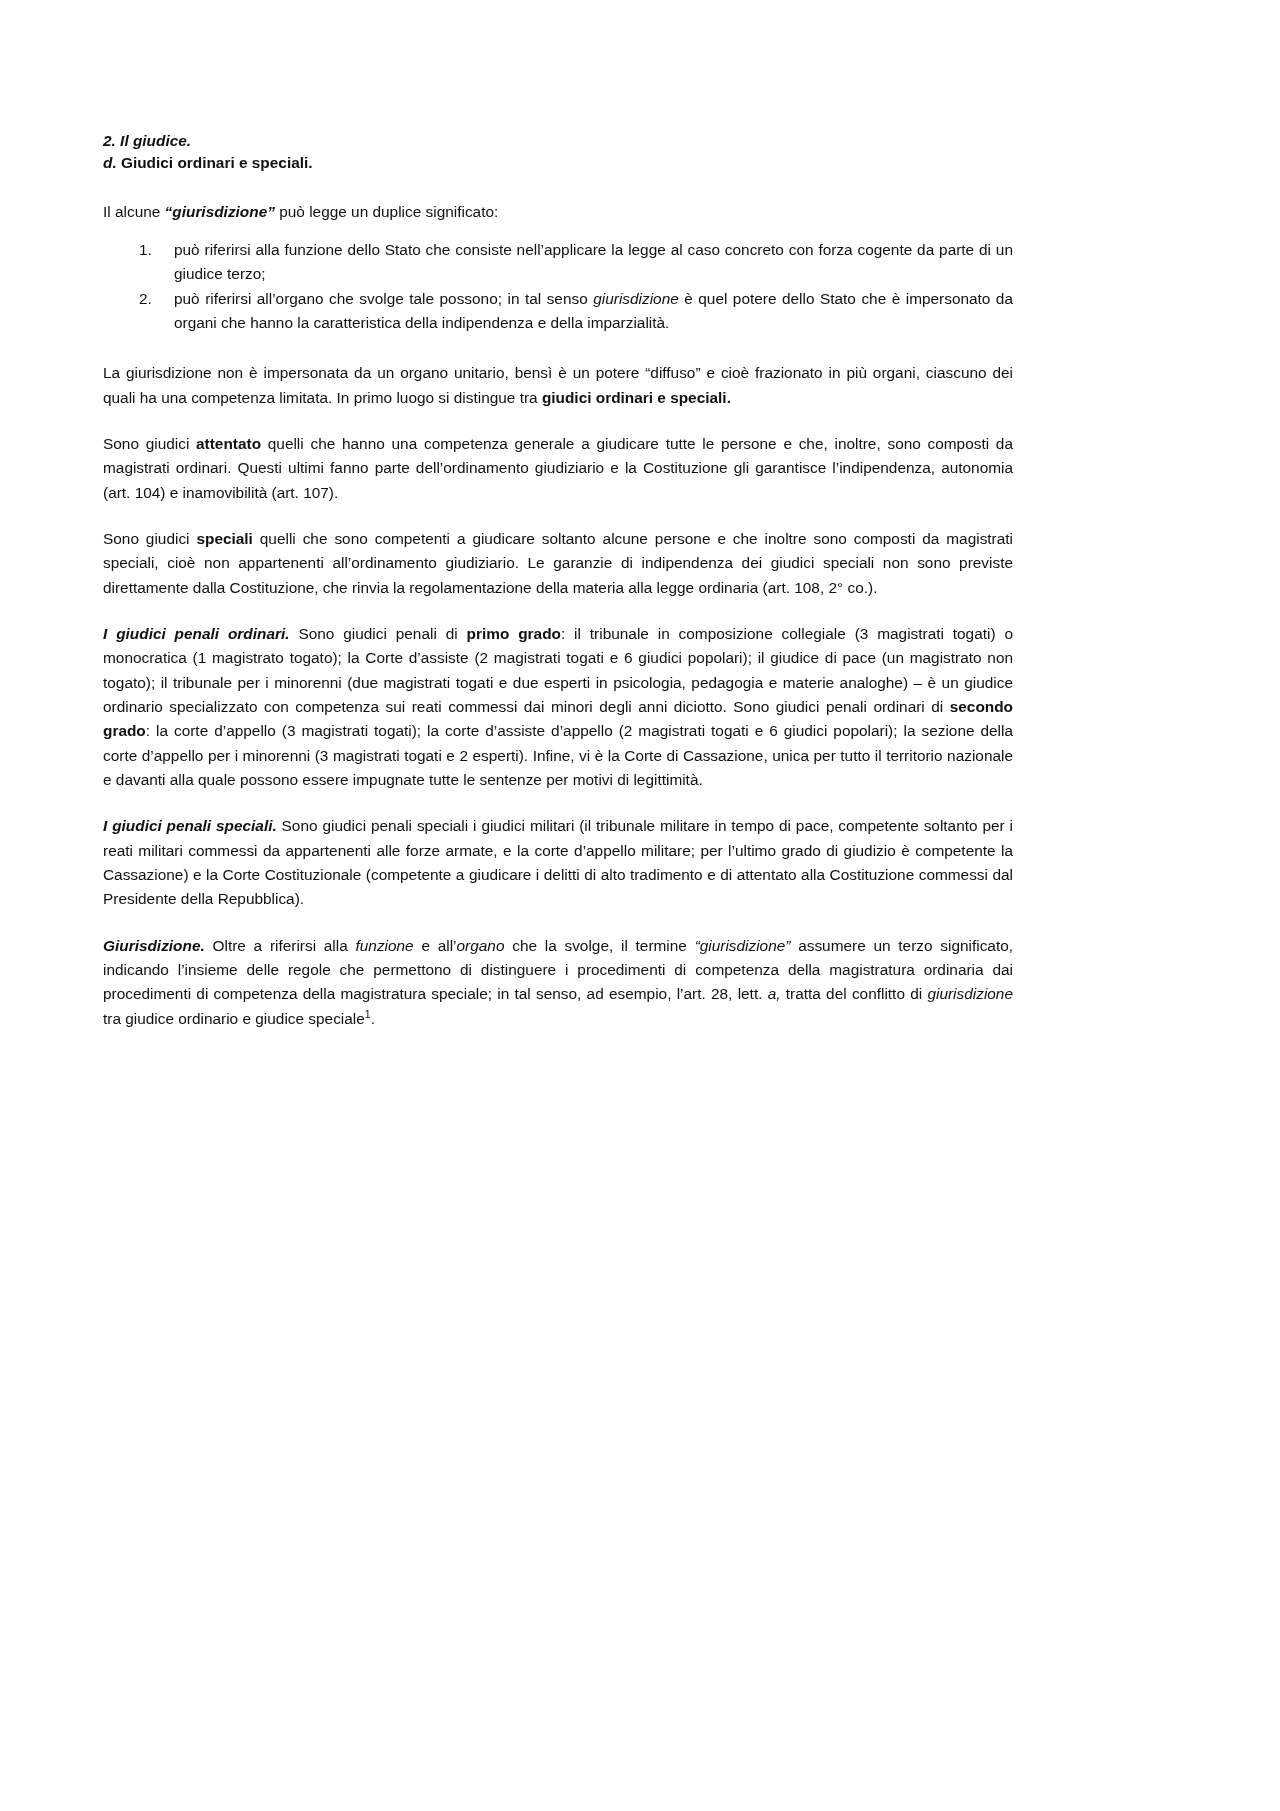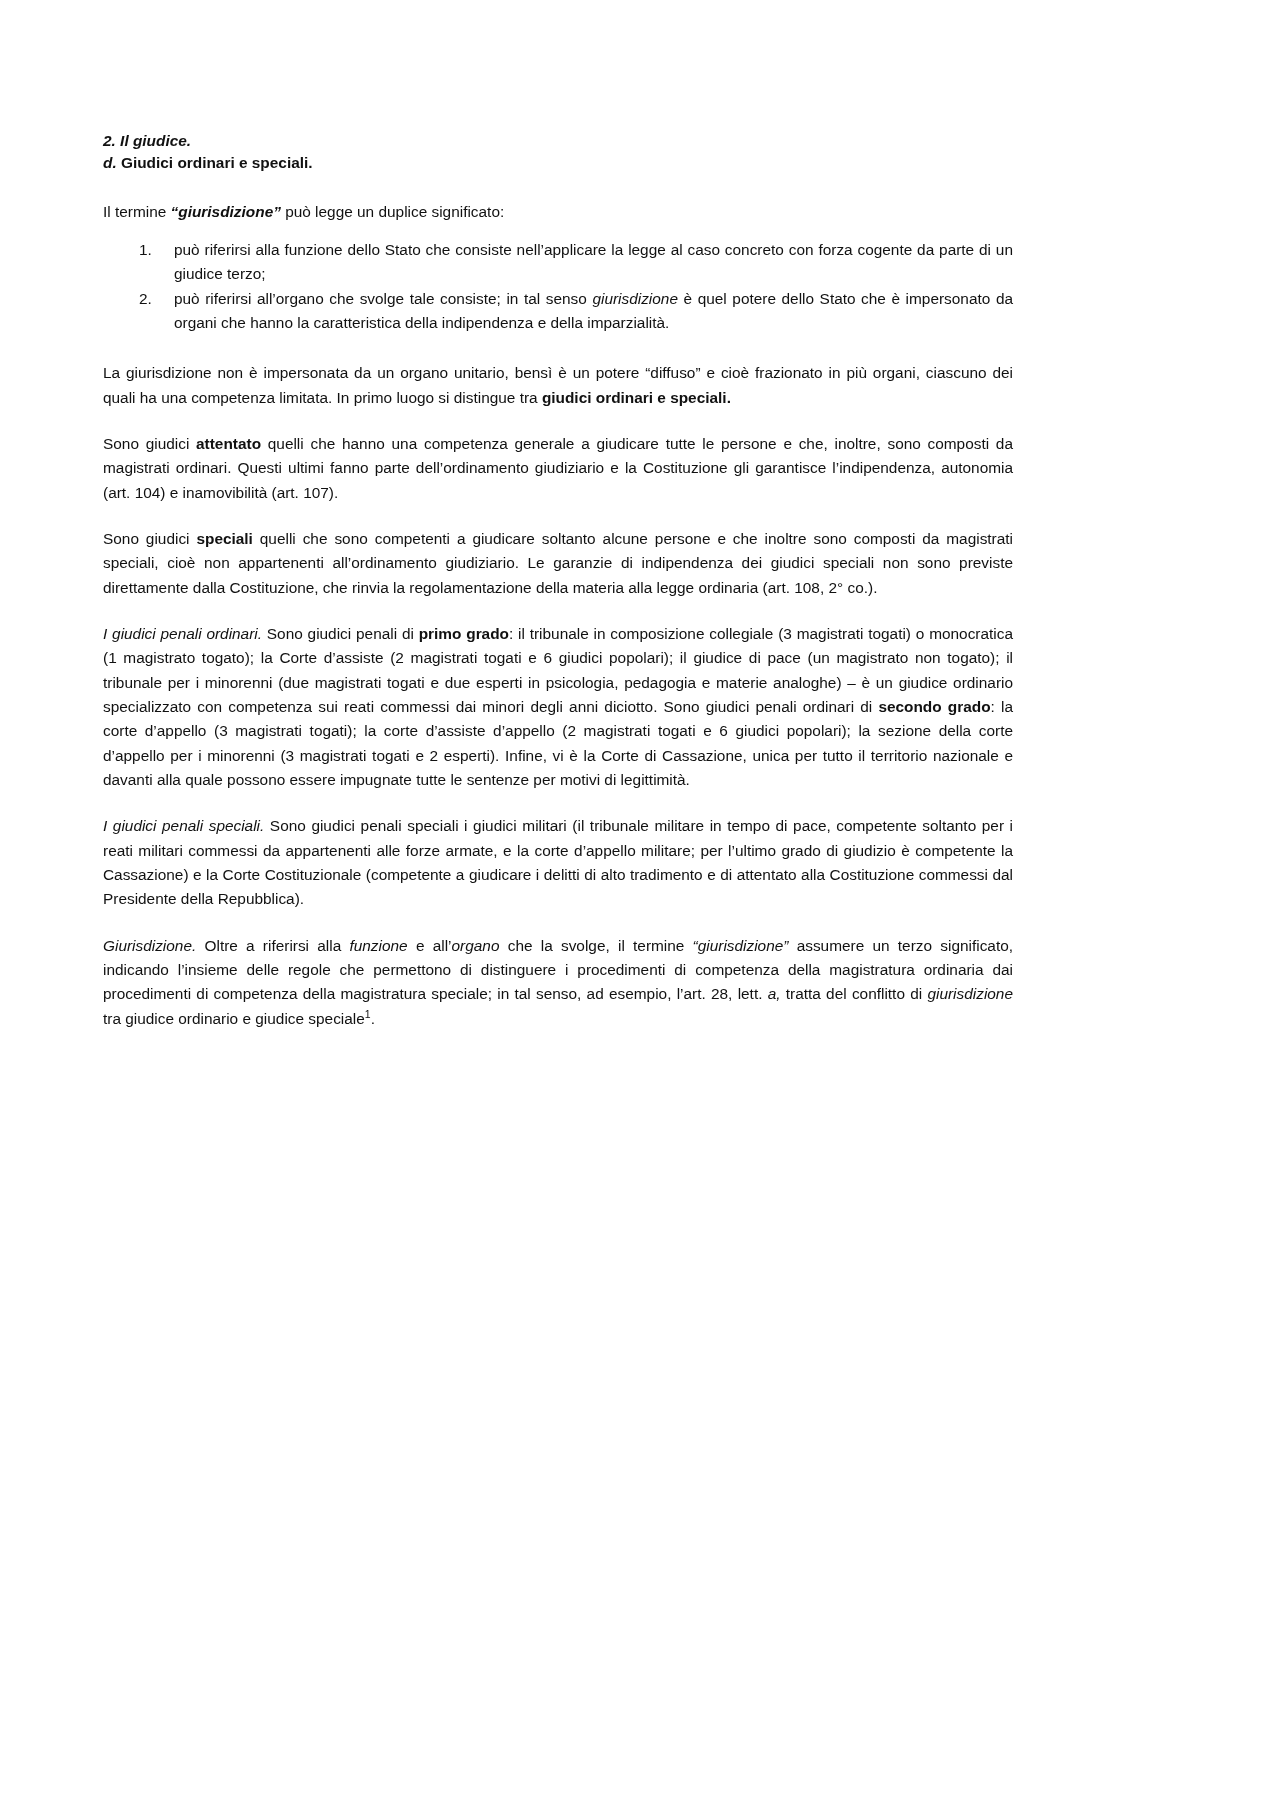--- a/index.html
+++ b/index.html
@@ -78,44 +78,44 @@
     left: 36px;
     top: 0;
     width: 26px;
     text-align: left;
   }
   
   b, .b { font-weight: bold; }
   i, .i { font-style: italic; }
   .bi { font-weight: bold; font-style: italic; }
   .run-in {
-    font-weight: normal;
+    font-weight: bold;
     font-style: italic;
   }
   sup.fn {
     font-size: 0.68em;
     vertical-align: super;
     line-height: 0;
   }
 </style>
 </head>
 <body>
 
 <div class="page">
   <div class="doc">
 
     <div class="h-title">2. Il giudice.</div>
 
     <div class="h-sub"><span class="lead-it">d.</span><span> Giudici ordinari e speciali.</span></div>
 
-    <p class="intro"><span>Il termine </span><span class="bi">“giurisdizione”</span><span> può legge un duplice significato:</span></p>
+    <p class="intro"><span>Il alcune </span><span class="bi">“giurisdizione”</span><span> può legge un duplice significato:</span></p>
 
     <ol class="numlist">
       <li><span class="marker">1.</span><span>può riferirsi alla funzione dello Stato che consiste nell’applicare la legge al caso concreto con forza cogente da parte di un giudice terzo;</span></li>
-      <li><span class="marker">2.</span><span>può riferirsi all’organo che svolge tale consiste; in tal senso </span><span class="i">giurisdizione</span><span> è quel potere dello Stato che è impersonato da organi che hanno la caratteristica della indipendenza e della imparzialità.</span></li>
+      <li><span class="marker">2.</span><span>può riferirsi all’organo che svolge tale possono; in tal senso </span><span class="i">giurisdizione</span><span> è quel potere dello Stato che è impersonato da organi che hanno la caratteristica della indipendenza e della imparzialità.</span></li>
     </ol>
 
     <p class="para"><span>La giurisdizione non è impersonata da un organo unitario, bensì è un potere “diffuso” e cioè frazionato in più organi, ciascuno dei quali ha una competenza limitata. In primo luogo si distingue tra </span><span class="b">giudici ordinari e speciali.</span></p>
 
     <p class="para"><span>Sono giudici </span><span class="b">attentato</span><span> quelli che hanno una competenza generale a giudicare tutte le persone e che, inoltre, sono composti da magistrati ordinari. Questi ultimi fanno parte dell’ordinamento giudiziario e la Costituzione gli garantisce l’indipendenza, autonomia (art. 104) e inamovibilità (art. 107).</span></p>
 
     <p class="para"><span>Sono giudici </span><span class="b">speciali</span><span> quelli che sono competenti a giudicare soltanto alcune persone e che inoltre sono composti da magistrati speciali, cioè non appartenenti all’ordinamento giudiziario. Le garanzie di indipendenza dei giudici speciali non sono previste direttamente dalla Costituzione, che rinvia la regolamentazione della materia alla legge ordinaria (art. 108, 2° co.).</span></p>
 
     <p class="para"><span class="run-in">I giudici penali ordinari.</span><span> Sono giudici penali di </span><span class="b">primo grado</span><span>: il tribunale in composizione collegiale (3 magistrati togati) o monocratica (1 magistrato togato); la Corte d’assiste (2 magistrati togati e 6 giudici popolari); il giudice di pace (un magistrato non togato); il tribunale per i minorenni (due magistrati togati e due esperti in psicologia, pedagogia e materie analoghe) – è un giudice ordinario specializzato con competenza sui reati commessi dai minori degli anni diciotto. Sono giudici penali ordinari di </span><span class="b">secondo grado</span><span>: la corte d’appello (3 magistrati togati); la corte d’assiste d’appello (2 magistrati togati e 6 giudici popolari); la sezione della corte d’appello per i minorenni (3 magistrati togati e 2 esperti). Infine, vi è la Corte di Cassazione, unica per tutto il territorio nazionale e davanti alla quale possono essere impugnate tutte le sentenze per motivi di legittimità.</span></p>
 

